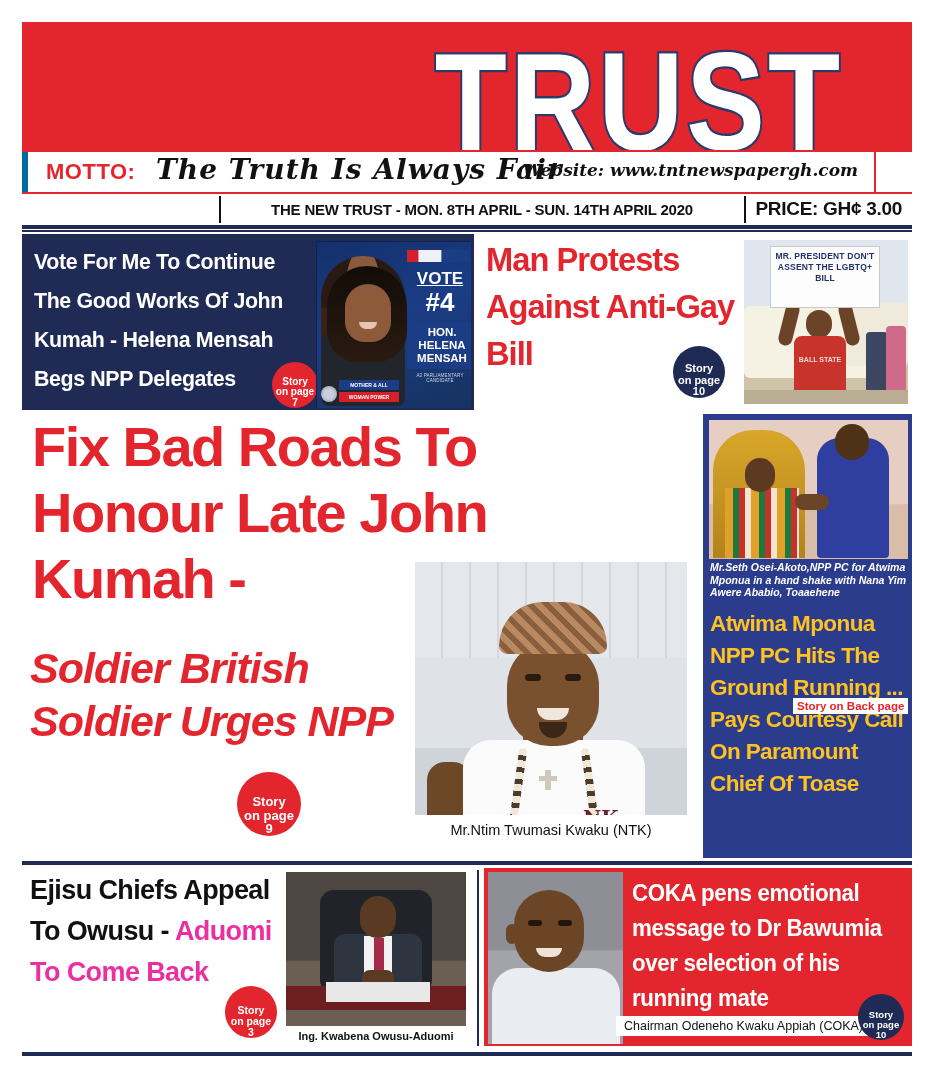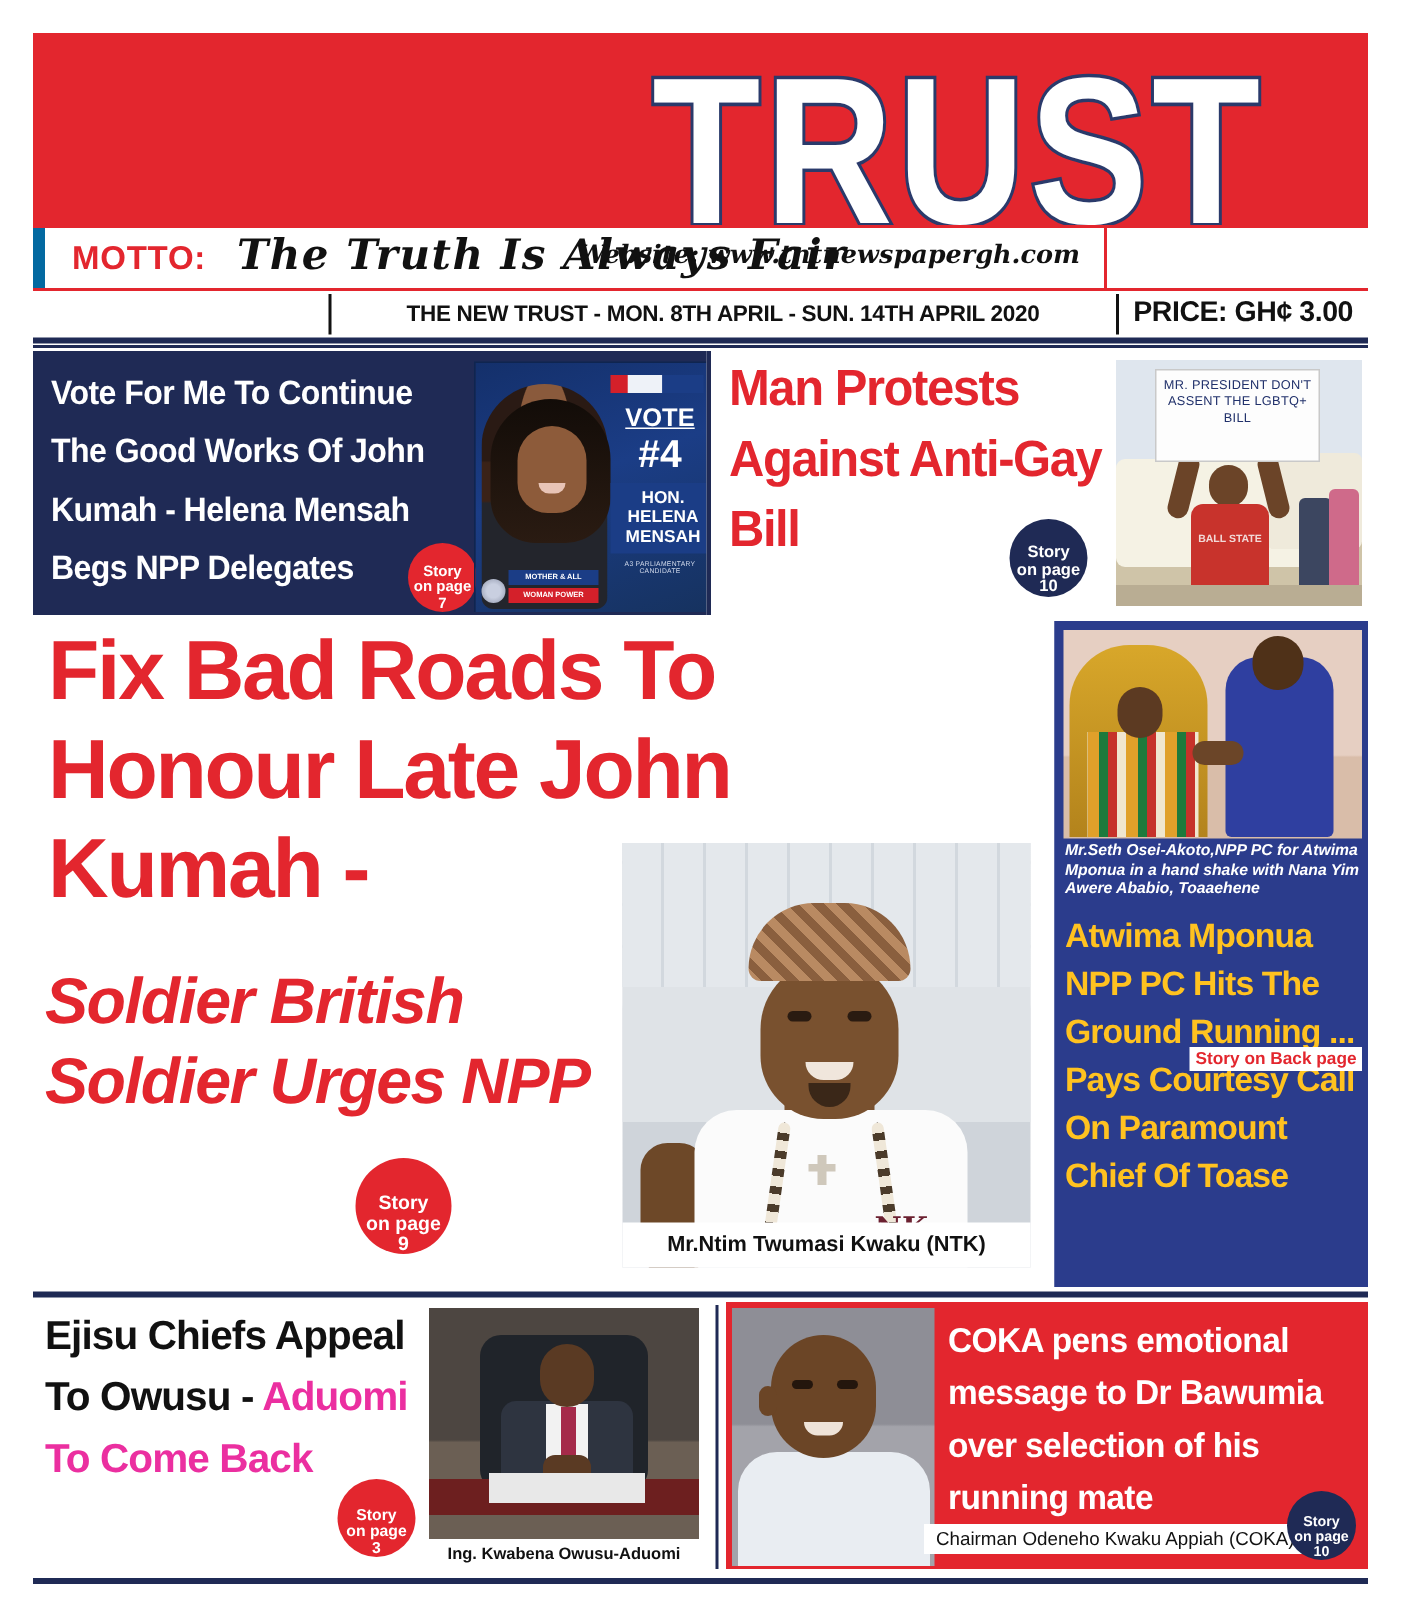--- a/index.html
+++ b/index.html
@@ -37,22 +37,22 @@
     letter-spacing:3px;
     text-align:center;
     -webkit-text-stroke:4px #2A3A6B;
     paint-order:stroke fill;
     transform:scaleY(1.18);
     transform-origin:top center;
   }
 
   
   .motto-bar{
-    position:absolute;left:22px;top:152px;width:716px;height:40px;
-    background:#ffffff;border-left:8px solid #0369a1;border-right:2px solid #E3262E;
+    position:absolute;left:22px;top:152px;width:854px;height:40px;
+    background:#ffffff;border-left:6px solid #0369a1;border-right:2px solid #E3262E;
     box-sizing:border-box;
   }
   .motto-label{
     position:absolute;left:18px;top:7px;
     color:#E3262E;font-weight:700;font-size:22px;letter-spacing:.5px;
     font-family:"Liberation Sans", sans-serif;
   }
   .motto-text{
     position:absolute;left:128px;top:1px;
     color:#111;font-size:28px;
@@ -167,21 +167,21 @@
     letter-spacing:-1px;font-family:"Liberation Sans", sans-serif;
     transform:scaleX(0.96);transform-origin:left top;
   }
   .protest-photo{
     position:absolute;right:4px;top:6px;width:164px;height:164px;overflow:hidden;
     background:linear-gradient(180deg,#dfe6ee 0 48%, #cfc4a8 49% 100%);
   }
   .pp-sign{
     position:absolute;left:26px;top:6px;width:110px;height:62px;background:#fdfdfd;
     border:1px solid #c9c9c9;
-    color:#21316b;font-weight:400;font-size:8.5px;line-height:11px;
+    color:#21316b;font-weight:700;font-size:8.5px;line-height:11px;
     text-align:center;padding-top:4px;box-sizing:border-box;letter-spacing:.2px;
   }
   .pp-van{position:absolute;left:0;top:66px;width:130px;height:72px;background:#f5f2e4;border-radius:6px;}
   .pp-van2{position:absolute;left:100px;top:62px;width:64px;height:64px;background:#efeadb;border-radius:5px;}
   .pp-man-head{position:absolute;left:62px;top:70px;width:26px;height:28px;border-radius:13px;background:#6b4428;}
   .pp-man-body{position:absolute;left:50px;top:96px;width:52px;height:66px;background:#c8332c;border-radius:8px 8px 2px 2px;}
   .pp-arm-l{position:absolute;left:38px;top:62px;width:14px;height:44px;background:#6b4428;transform:rotate(14deg);border-radius:7px;}
   .pp-arm-r{position:absolute;left:98px;top:62px;width:14px;height:44px;background:#6b4428;transform:rotate(-14deg);border-radius:7px;}
   .pp-shirt-txt{position:absolute;left:52px;top:116px;width:48px;text-align:center;color:#f2d9d7;font-weight:700;font-size:7px;}
   .pp-w1{position:absolute;right:20px;top:92px;width:22px;height:62px;background:#3c4660;border-radius:4px;}
@@ -231,21 +231,21 @@
   .ntk-bead-r{position:absolute;left:172px;top:186px;width:8px;height:92px;border-radius:4px;
     background:repeating-linear-gradient(180deg,#efe7d8 0 7px,#4b3b2a 7px 12px);transform:rotate(-8deg);}
   .ntk-cross{position:absolute;left:130px;top:208px;width:6px;height:20px;background:#cfc8bb;}
   .ntk-cross:after{content:"";position:absolute;left:-6px;top:6px;width:18px;height:5px;background:#cfc8bb;}
   .ntk-logo{position:absolute;left:168px;top:244px;color:#6b2030;font-weight:700;font-size:20px;
     font-family:"DejaVu Serif", serif;}
   .ntk-arm{position:absolute;left:12px;top:200px;width:44px;height:88px;background:#6d4828;border-radius:18px;}
   .ntk-cap{
     position:absolute;left:393px;top:401px;width:272px;height:30px;
     background:#ffffff;display:flex;align-items:center;justify-content:center;
-    color:#111;font-weight:700;font-size:14.5px;
+    color:#111;font-weight:400;font-size:14.5px;
   }
   
   .gold-col{
     position:absolute;left:681px;top:0px;width:209px;height:444px;
     background:#2B3C8C;box-sizing:border-box;border:2px solid #2B3C8C;overflow:hidden;
   }
   .gc-photo{position:absolute;left:4px;top:4px;width:199px;height:139px;overflow:hidden;
     background:linear-gradient(180deg,#e6cfc2 0 60%, #d9bda9 61% 100%);}
   .gc-throne{position:absolute;left:4px;top:10px;width:92px;height:128px;border-radius:40px 40px 0 0;
     background:linear-gradient(180deg,#d8a72a,#b3831c);}

